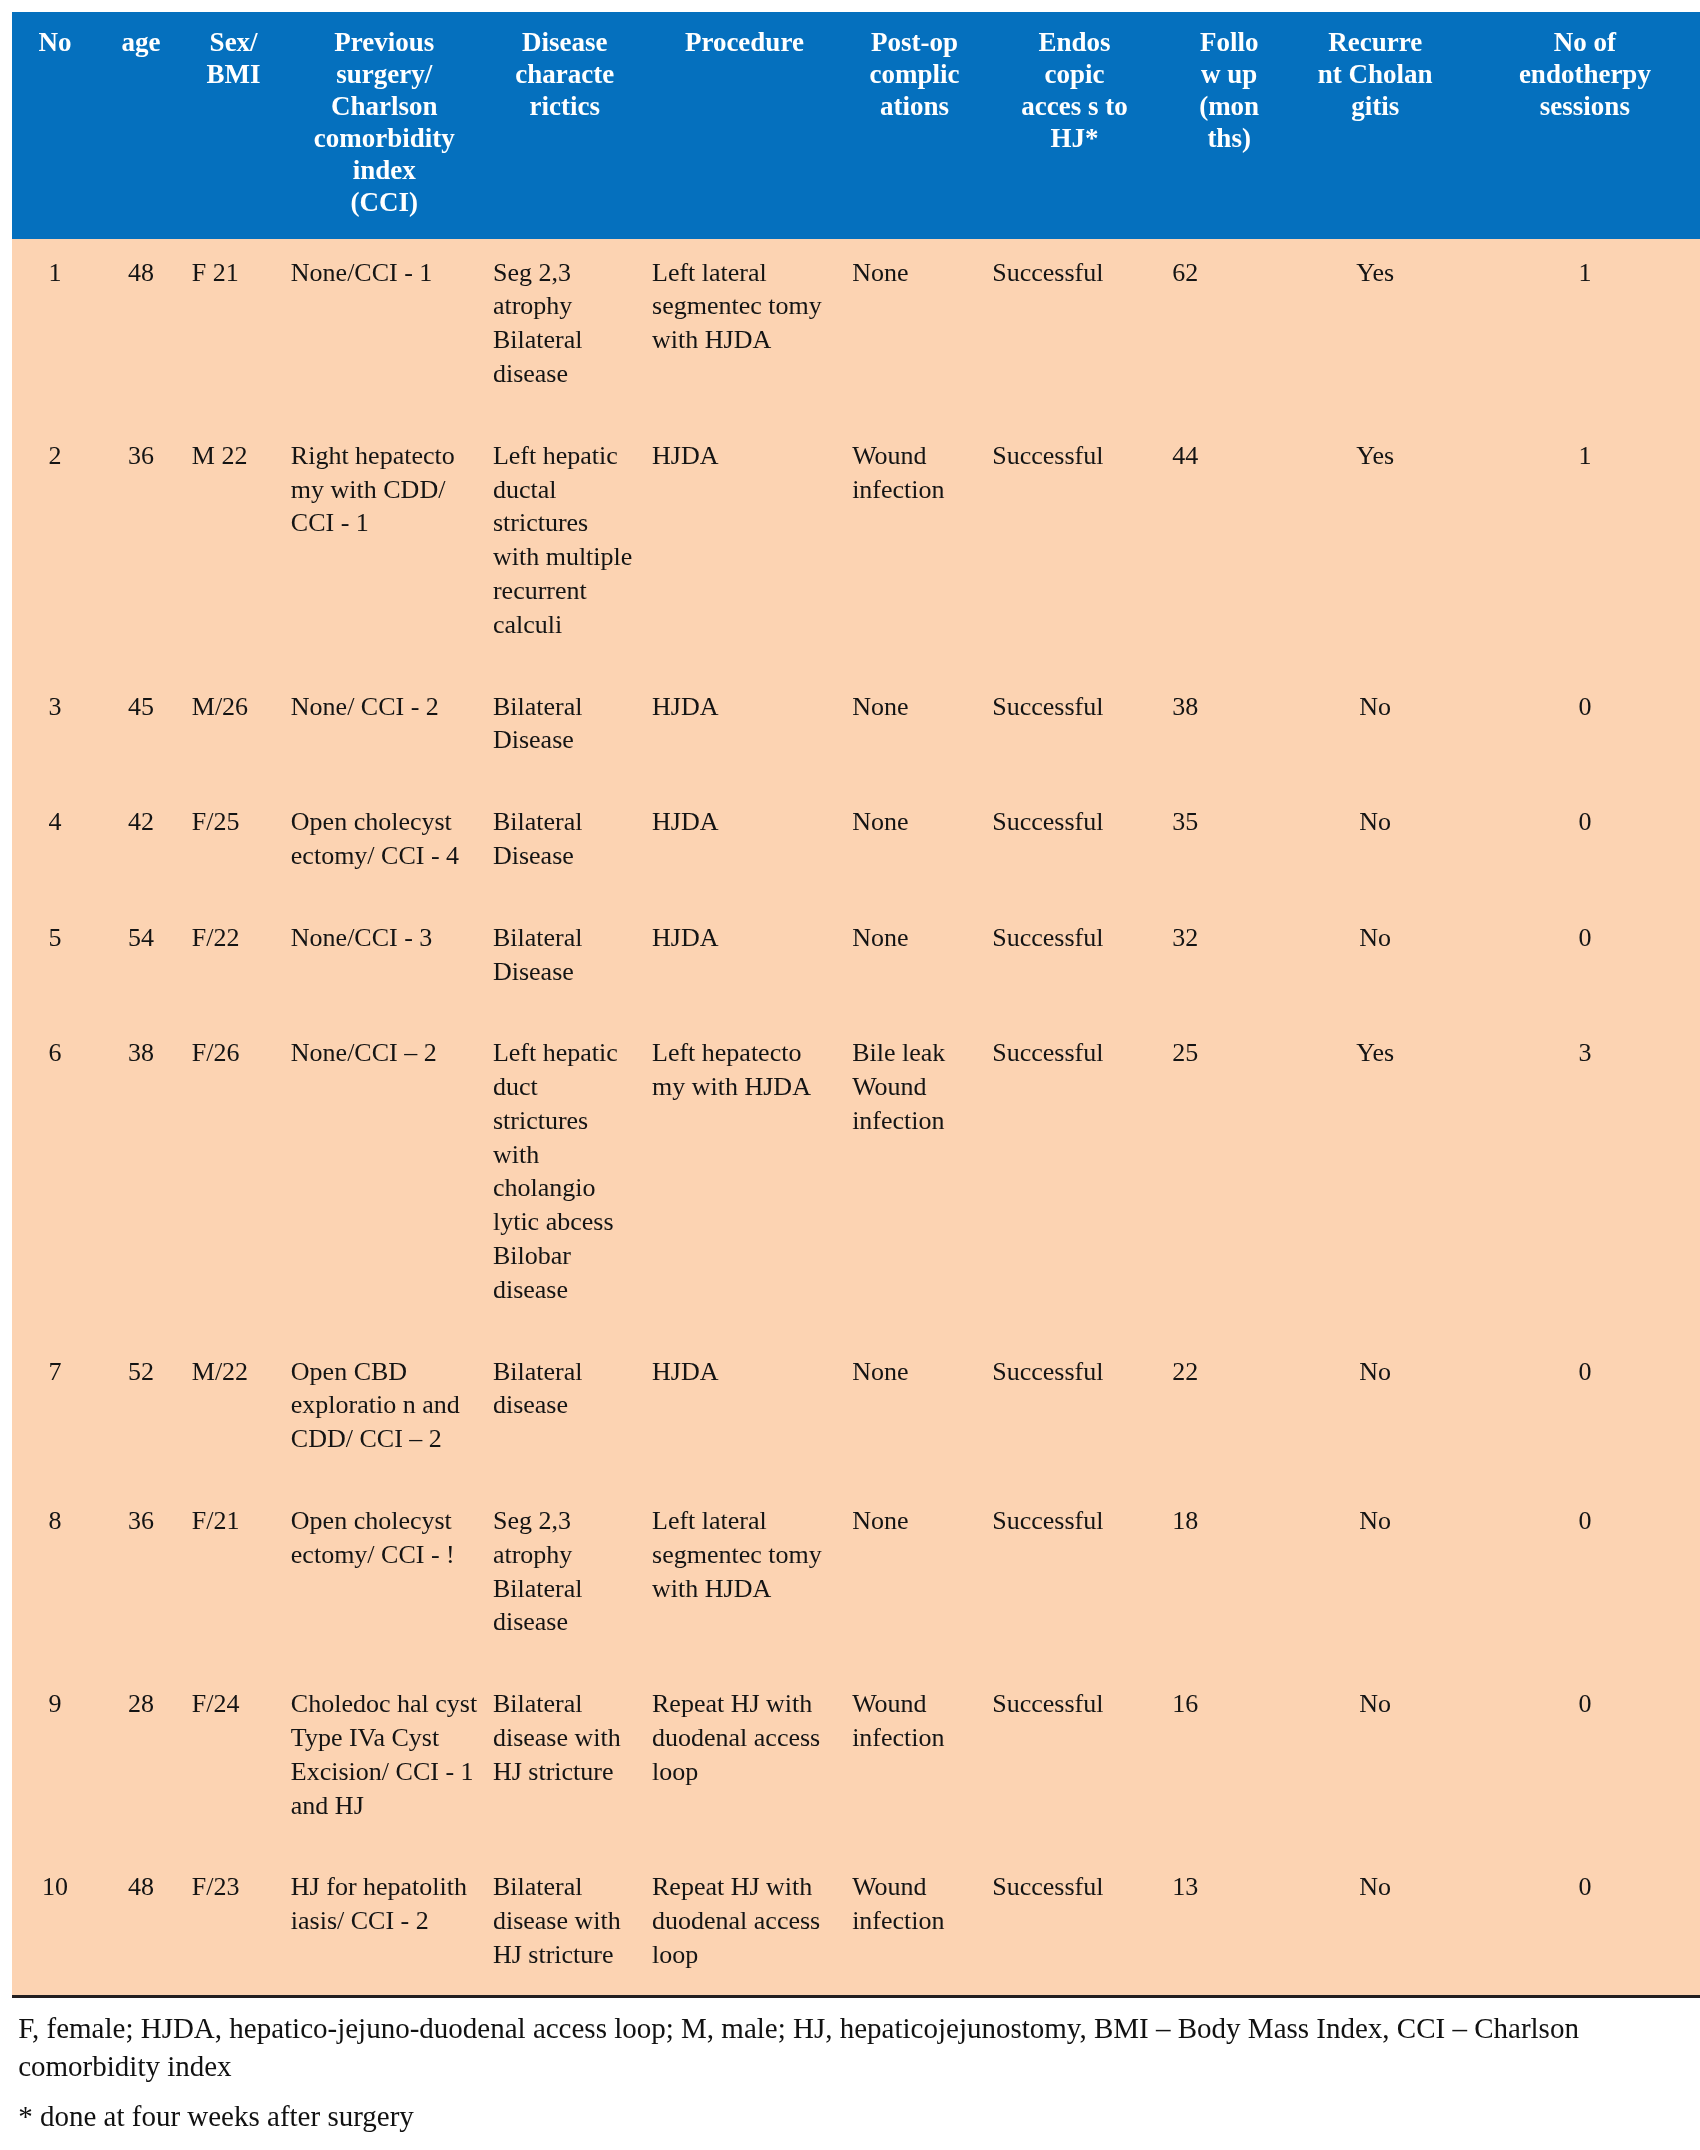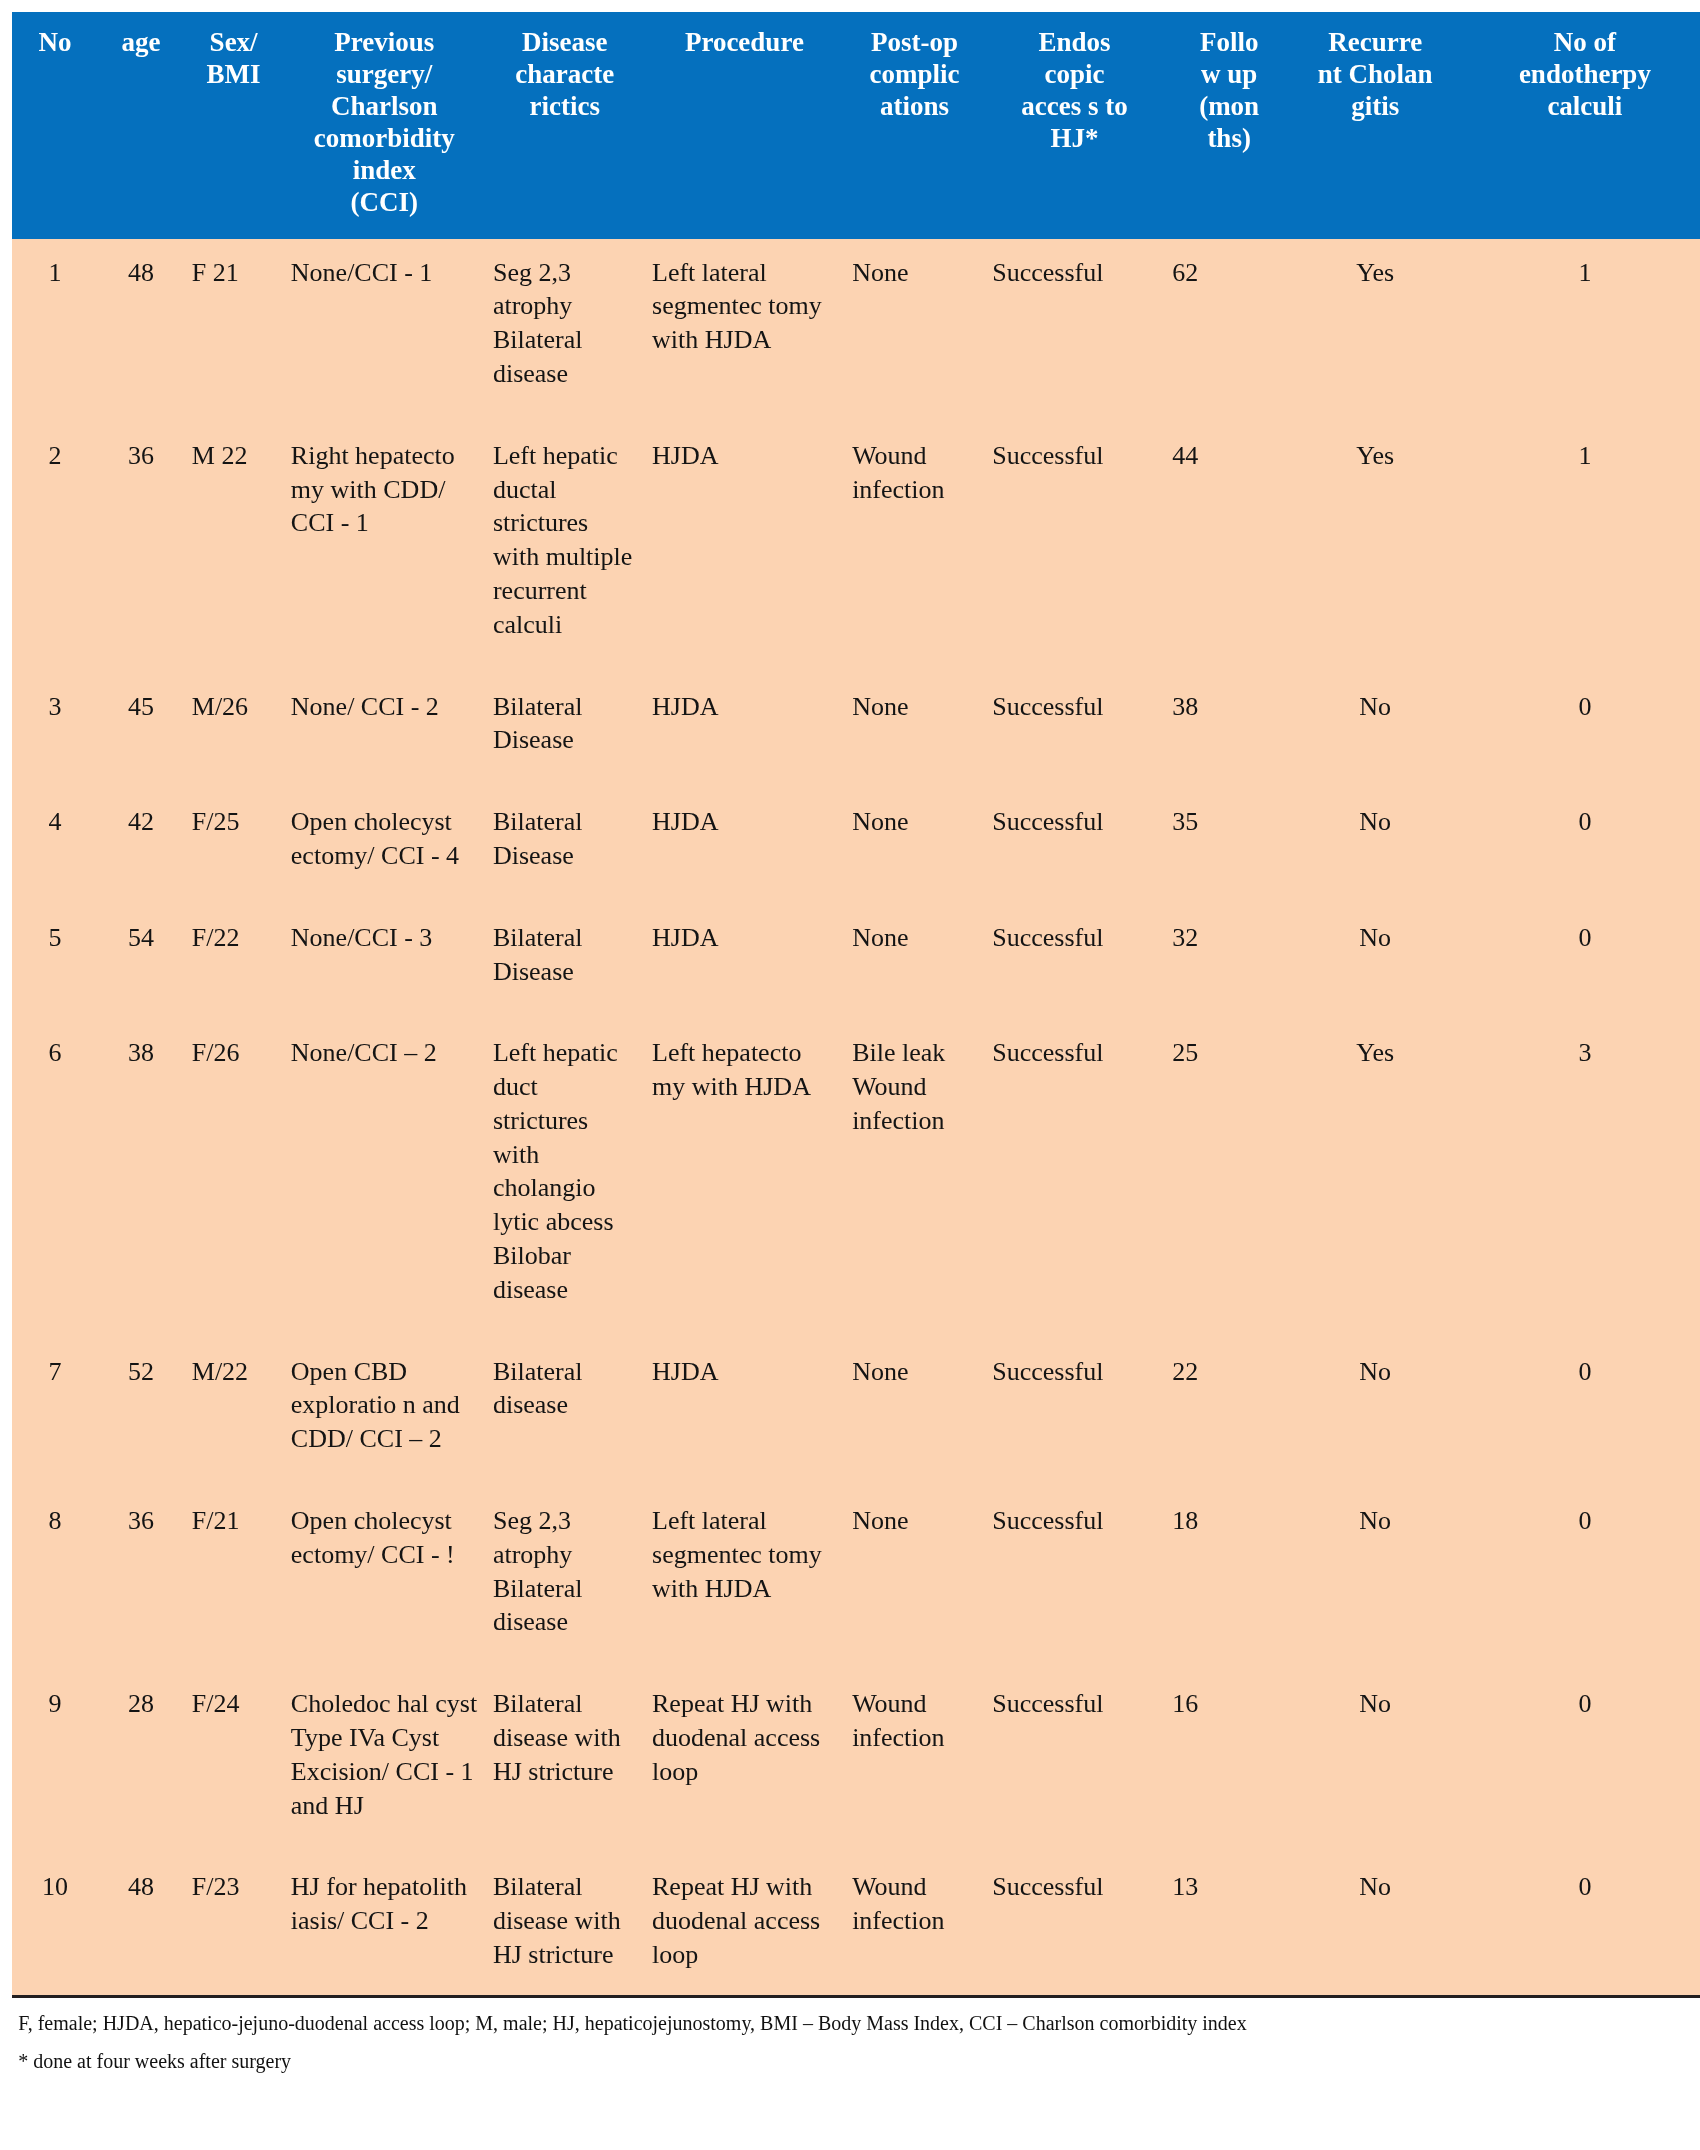--- a/index.html
+++ b/index.html
@@ -70,21 +70,21 @@
   col.c-proc     { width: 200px; }
   col.c-post     { width: 140px; }
   col.c-endo     { width: 180px; }
   col.c-follow   { width: 129px; }
   col.c-recur    { width: 163px; }
   col.c-sessions { width: 256px; }
 
   
   .footnotes {
     padding: 12.3px 6.2px 15.4px 6.2px;
-    font-size: 20px;
+    font-size: 29px;
     line-height: 1.30;
     color: #111111;
   }
   .footnote-line { display: block; }
   .footnote-line + .footnote-line { margin-top: 12px; }
 </style>
 </head>
 <body>
 
 <div class="page">
@@ -150,21 +150,21 @@
           <span>ths)</span>
         </th>
         <th class="center-head">
           <span>Recurre</span><br>
           <span>nt Cholan</span><br>
           <span>gitis</span>
         </th>
         <th class="center-head">
           <span>No of</span><br>
           <span>endotherpy</span><br>
-          <span>calculi</span>
+          <span>sessions</span>
         </th>
       </tr>
     </thead>
 
     <tbody id="table-body">
         <tr class="data-row">
           <td class="center">1</td>
           <td class="center">48</td>
           <td>F 21</td>
           <td>None/CCI - 1</td>

